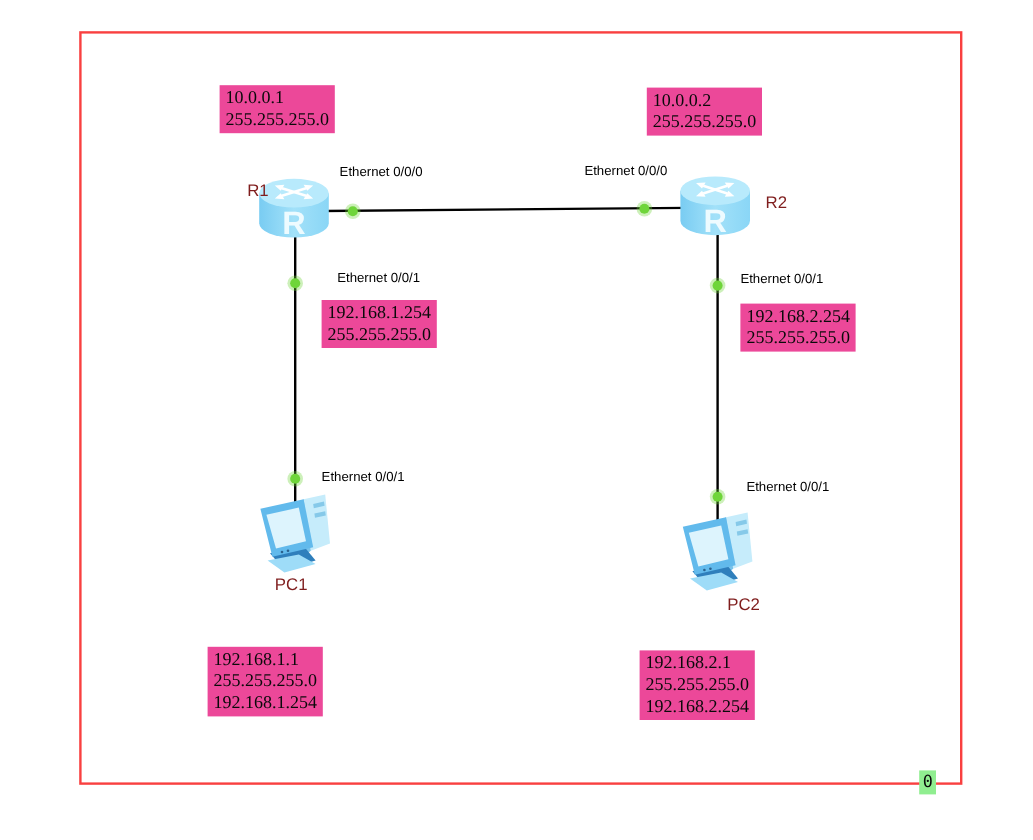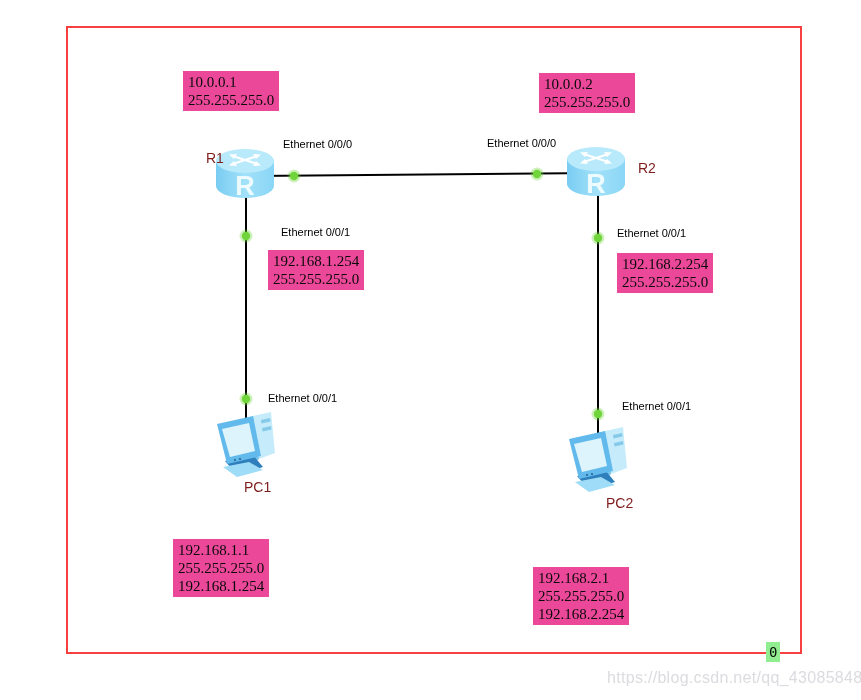--- a/index.html
+++ b/index.html
@@ -136,21 +136,21 @@
       <polygon points="12,58 38,53 52,61 26,68" fill="#9edcf8"></polygon>
       <polygon points="6,15 42,7 50,47 16,55" fill="#62baec"></polygon>
       <polygon points="11,20 38,14 44,42 19,48" fill="#ddf4fd"></polygon>
       <circle cx="24" cy="51" r="1.1" fill="#2a618d"></circle>
       <circle cx="29" cy="50" r="1.1" fill="#2a618d"></circle>
     </svg>
   </div>
 
   <div class="devlabel" style="left:206px;top:150px">R1</div>
   <div class="devlabel" style="left:638px;top:160px">R2</div>
-  <div class="devlabel" style="left:244px;top:479px">PC1</div>
+  <div class="devlabel" style="left:229px;top:479px">PC1</div>
   <div class="devlabel" style="left:606px;top:495px">PC2</div>
 
   <div class="eth" style="left:283px;top:138px">Ethernet 0/0/0</div>
   <div class="eth" style="left:487px;top:137px">Ethernet 0/0/0</div>
   <div class="eth" style="left:281px;top:226px">Ethernet 0/0/1</div>
   <div class="eth" style="left:617px;top:227px">Ethernet 0/0/1</div>
   <div class="eth" style="left:268px;top:392px">Ethernet 0/0/1</div>
   <div class="eth" style="left:622px;top:400px">Ethernet 0/0/1</div>
 
   <div class="ip" style="left:183px;top:71px">
@@ -167,23 +167,22 @@
   </div>
   <div class="ip" style="left:617px;top:253px">
     <div class="ln">192.168.2.254</div>
     <div class="ln">255.255.255.0</div>
   </div>
   <div class="ip" style="left:173px;top:539px">
     <div class="ln">192.168.1.1</div>
     <div class="ln">255.255.255.0</div>
     <div class="ln">192.168.1.254</div>
   </div>
-  <div class="ip" style="left:533px;top:567px">
+  <div class="ip" style="left:533px;top:542px">
     <div class="ln">192.168.2.1</div>
     <div class="ln">255.255.255.0</div>
     <div class="ln">192.168.2.254</div>
   </div>
 
   <div class="badge">0</div>
 
-  <div class="watermark">https://blog.csdn.net/qq_43085848</div>
 
 </div>
 
 </body></html>

